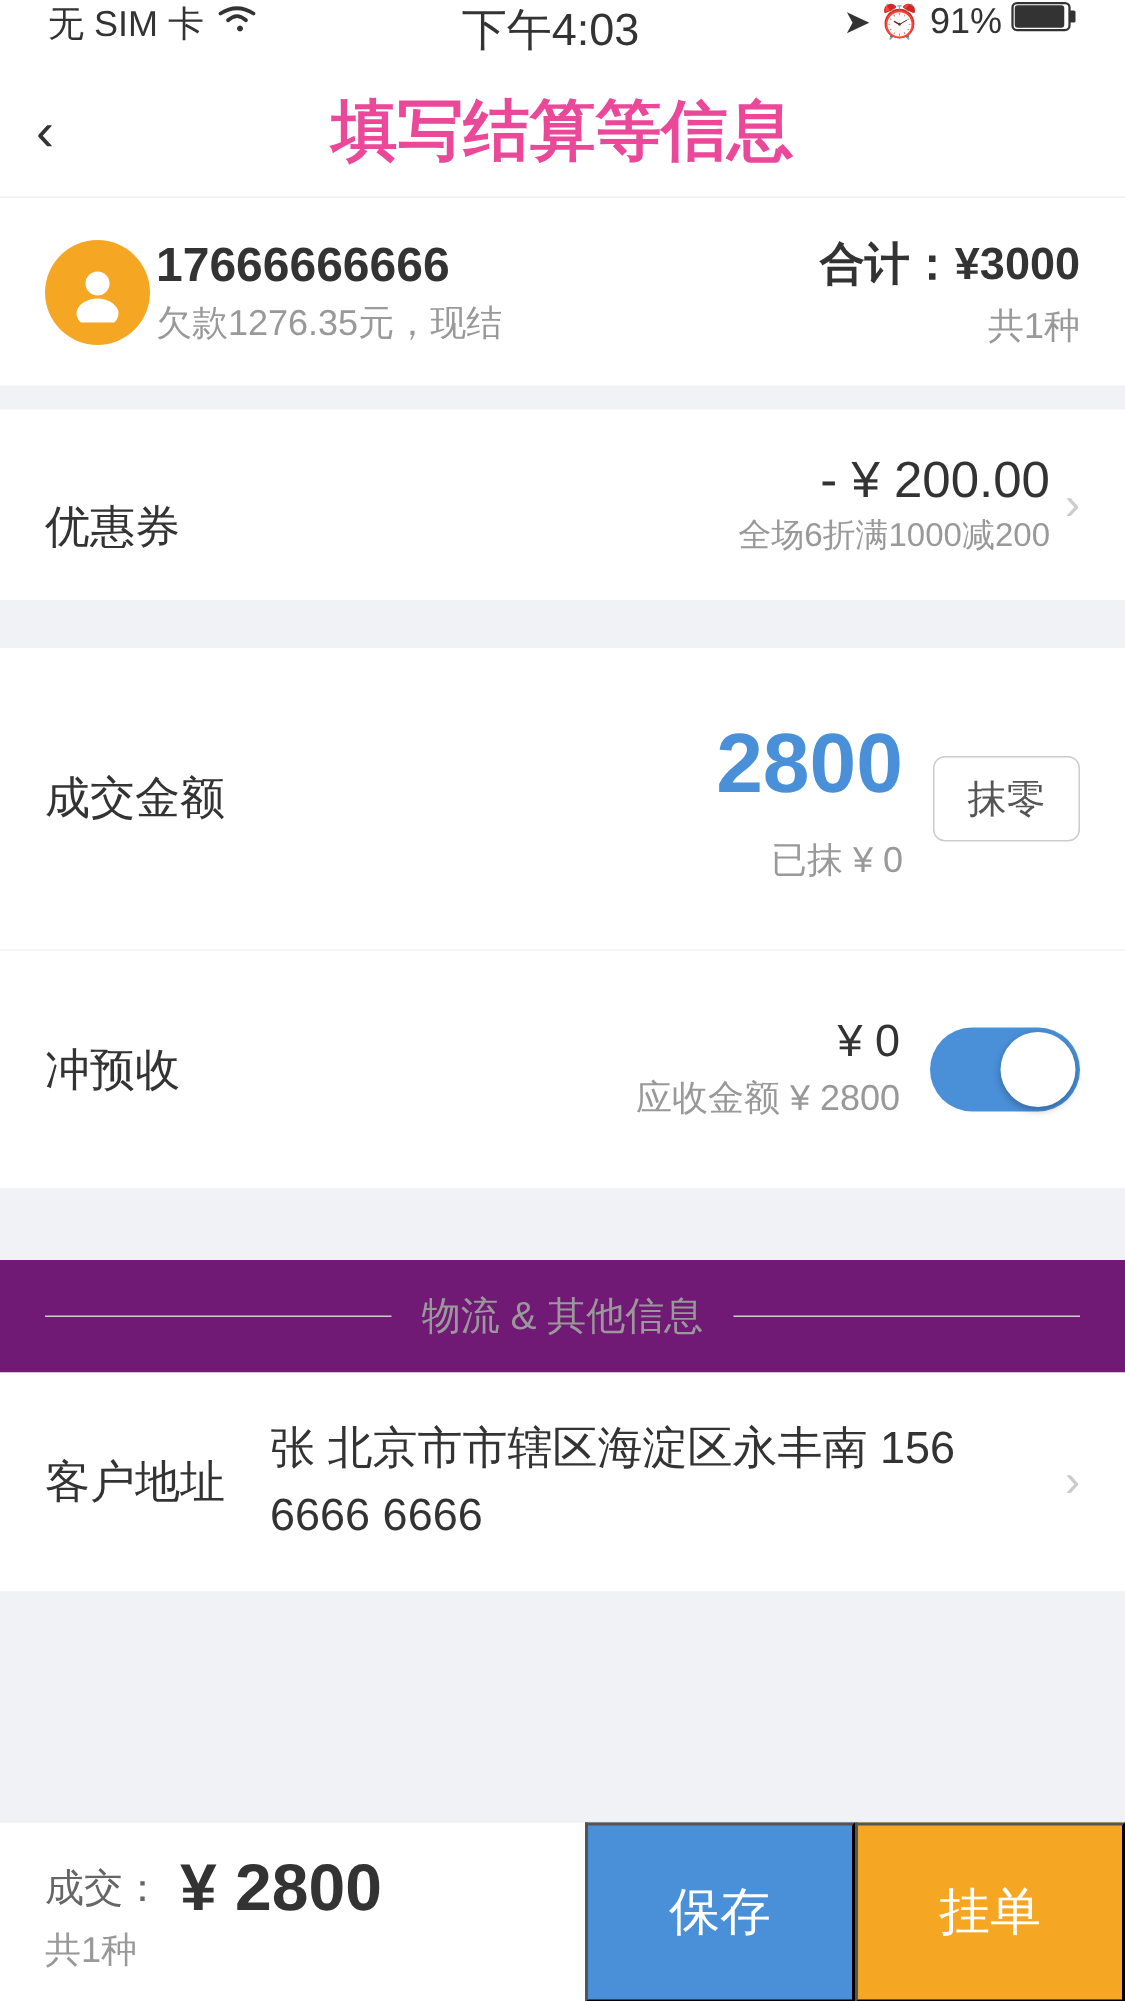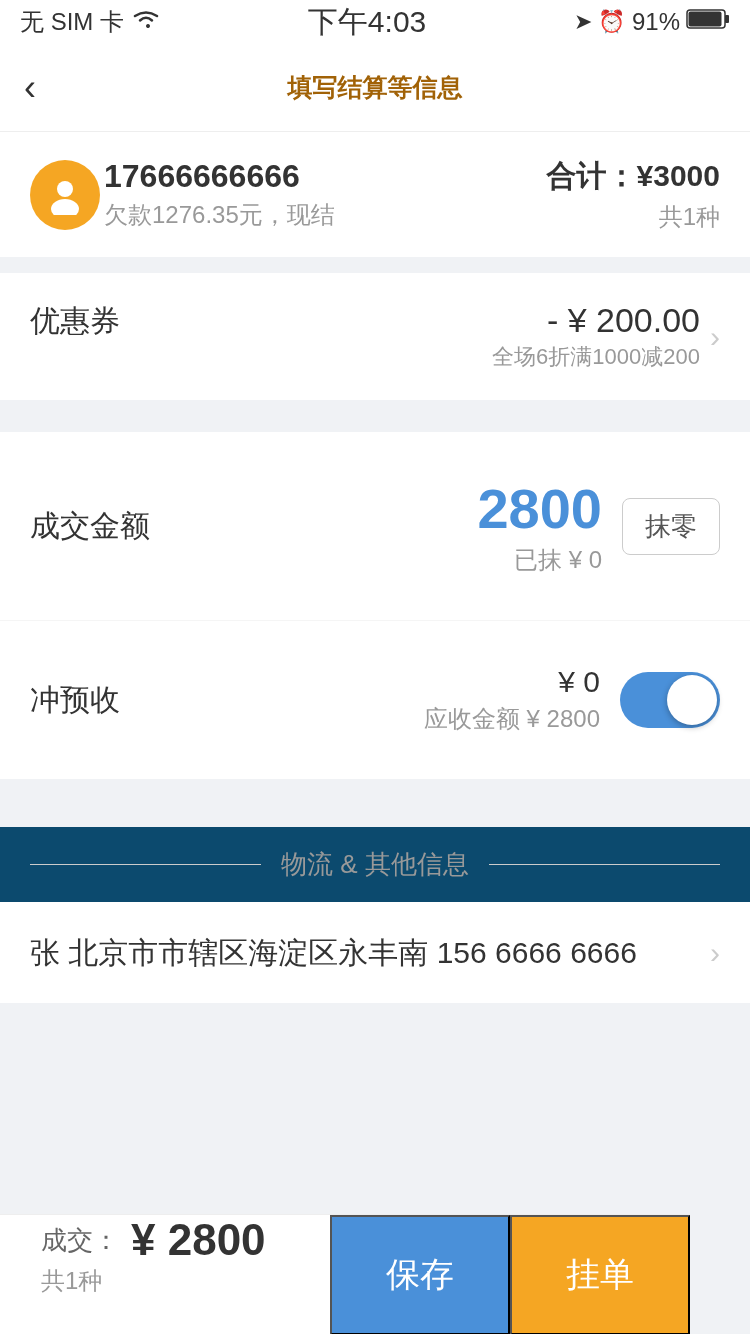--- a/index.html
+++ b/index.html
@@ -11,23 +11,23 @@
       background: #f0f2f5;
       font-size: 28px;
       color: #333;
     }
 
     
     .status-bar {
       height: 44px;
       background: #fff;
       display: flex;
-      align-items: center;
+      align-items: flex-start;
       justify-content: space-between;
-      padding: 0 20px;
+      padding: 0 32px;
       font-size: 24px;
       color: #333;
     }
     .status-left { display: flex; align-items: center; gap: 8px; }
     .status-center { font-size: 30px; font-weight: 500; }
     .status-right { display: flex; align-items: center; gap: 6px; font-size: 24px; }
 
     
     .nav-bar {
       height: 88px;
@@ -39,23 +39,23 @@
       border-bottom: 1px solid #eee;
     }
     .nav-back {
       position: absolute;
       left: 24px;
       font-size: 36px;
       color: #333;
       cursor: pointer;
     }
     .nav-title {
-      font-size: 25px;
+      font-size: 44px;
       font-weight: 600;
-      color: #a16207;
+      color: #ec4899;
     }
 
     
     .content {
       padding-bottom: 130px;
     }
 
     
     .customer-card {
       background: #fff;
@@ -103,21 +103,21 @@
       font-size: 24px;
       color: #999;
       margin-top: 4px;
     }
 
     
     .coupon-row {
       background: #fff;
       padding: 28px 30px;
       display: flex;
-      align-items: flex-start;
+      align-items: flex-end;
       justify-content: space-between;
       margin-bottom: 16px;
       cursor: pointer;
     }
     .coupon-label {
       font-size: 30px;
       color: #333;
     }
     .coupon-right {
       display: flex;
@@ -187,21 +187,21 @@
       padding: 10px 22px;
       font-size: 26px;
       color: #555;
       background: #fff;
       cursor: pointer;
     }
     .deal-amount-col {
       display: flex;
       flex-direction: column;
       align-items: flex-end;
-      gap: 3px;
+      gap: 16px;
     }
     .deal-sub {
       font-size: 24px;
       color: #999;
     }
 
     
     .prepay-col {
       display: flex;
       flex-direction: column;
@@ -243,21 +243,21 @@
     .due-date-label {
       font-size: 30px;
       color: #333;
       display: flex;
       align-items: center;
       gap: 20px;
     }
 
     
     .logistics-header {
-      background: #0c4a6e;
+      background: #701a75;
       padding: 20px 30px;
       display: flex;
       align-items: center;
       justify-content: center;
       gap: 20px;
       color: #999;
       font-size: 26px;
     }
     .logistics-line {
       flex: 1;
@@ -284,27 +284,26 @@
       color: #333;
       flex: 1;
       line-height: 1.5;
     }
 
     
     .bottom-bar {
       position: fixed;
       bottom: 0;
       left: 0;
-      width: 690px;
+      width: 750px;
       height: 120px;
       background: #fff;
       display: flex;
-      align-items: flex-start;
+      align-items: center;
       border-top: 1px solid #eee;
-      padding-left: 11px;
     }
     .bottom-summary {
       flex: 1;
       padding: 0 30px;
     }
     .bottom-deal {
       display: flex;
       align-items: center;
       gap: 12px;
     }
@@ -438,20 +437,21 @@
 
   <div class="section-divider"></div>
 
   <div class="logistics-header">
     <div class="logistics-line"></div>
     <span>物流 &amp; 其他信息</span>
     <div class="logistics-line"></div>
   </div>
 
   <div class="address-row">
+    <div class="address-label">客户地址</div>
     <div class="address-value">张  北京市市辖区海淀区永丰南 156 6666 6666</div>
     <div class="chevron">›</div>
   </div>
 
   <div style="height: 200px; background: #f0f2f5;"></div>
 
 </div>
 
 <div class="bottom-bar">
   <div class="bottom-summary">

